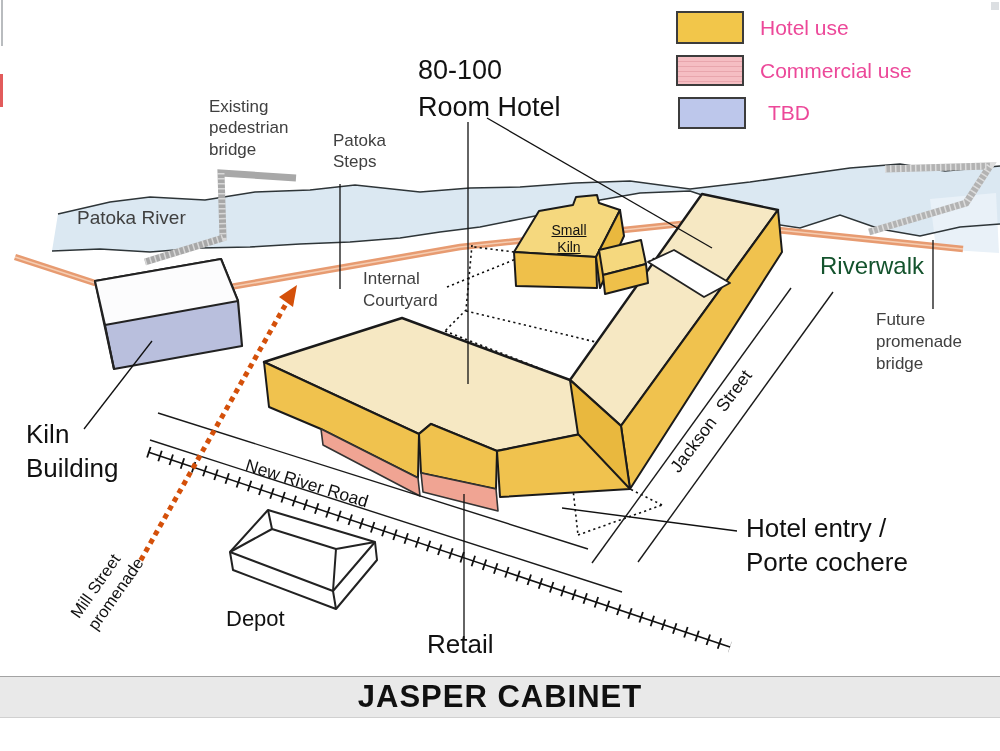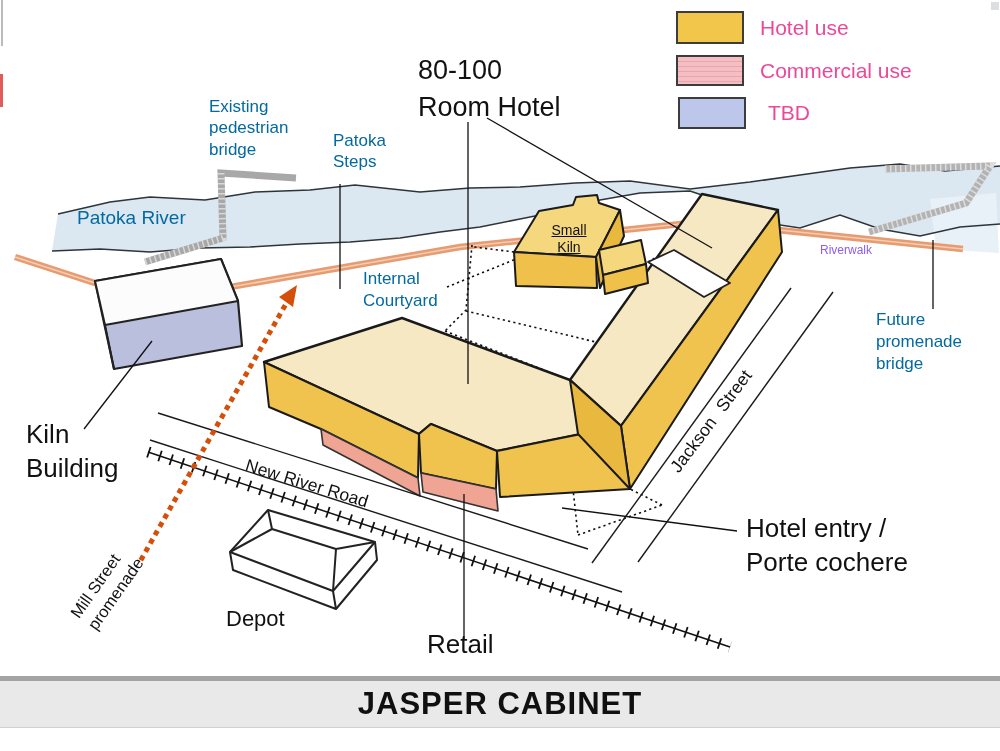--- a/index.html
+++ b/index.html
@@ -2,39 +2,39 @@
 <html><head>
 <meta charset="utf-8">
 <style>
   html,body{margin:0;padding:0;background:#ffffff;}
   #stage{
     position:relative;width:1000px;height:751px;background:#ffffff;
     overflow:hidden;font-family:"Liberation Sans",sans-serif;
   }
   #plan{position:absolute;left:0;top:0;}
   .lbl{position:absolute;white-space:pre-line;color:#111;line-height:1.25;}
-  .gray{color:#0369a1;}
+  .gray{color:#404040;}
   .big{font-size:26px;line-height:1.3;}
   .lbl-4b{
     font-size:122px;font-weight:bold;color:#e1e1e1;line-height:1;letter-spacing:-3px;
   }
   .rot{transform-origin:0 0;}
   
   .legend-swatch{position:absolute;width:68px;border:2px solid #3c3c3c;box-sizing:border-box;}
   .sw-hotel{background:#f2c64a;height:33px;left:676px;top:11px;}
   .sw-comm{background:repeating-linear-gradient(180deg,#f5bec3 0 4px,#e8a6ad 4px 5px);height:31px;left:676px;top:55px;}
   .sw-tbd{background:#bdc7eb;height:32px;left:678px;top:97px;}
   .legend-label{position:absolute;font-size:21px;color:#ec4899;}
   .ll-hotel{left:760px;top:16px;}
   .ll-comm{left:760px;top:59px;}
   .ll-tbd{left:768px;top:101px;}
   
   #title-bar{
-    position:absolute;left:0;top:676px;width:1000px;height:52px;
-    background:#e9e9e9;border-top:5px solid #a3a3a3;border-bottom:1px solid #d0d0d0;
+    position:absolute;left:0;top:676px;width:1000px;height:42px;
+    background:#e9e9e9;border-top:1px solid #a3a3a3;border-bottom:1px solid #d0d0d0;
     display:flex;align-items:center;justify-content:center;box-sizing:border-box;
   }
   #title-bar .title{font-size:31px;font-weight:bold;color:#101010;letter-spacing:1px;}
 </style>
 </head>
 <body>
 
 <div id="stage">
 
   <svg id="plan" width="1000" height="751" viewBox="0 0 1000 751">
@@ -152,21 +152,21 @@
 bridge</div>
   <div class="lbl gray" style="left:333px;top:130px;font-size:17px;">Patoka
 Steps</div>
   <div class="lbl big" style="left:418px;top:52px;font-size:27px;line-height:1.36;">80-100
 Room Hotel</div>
   <div class="lbl gray" style="left:77px;top:206px;font-size:19px;">Patoka River</div>
   <div class="lbl" style="left:543px;top:222px;font-size:14px;line-height:1.2;text-align:center;width:52px;text-decoration:underline;">Small
 Kiln</div>
   <div class="lbl gray" style="left:363px;top:268px;font-size:17px;line-height:1.3;">Internal
 Courtyard</div>
-  <div class="lbl" style="left:820px;top:243px;font-size:12px;color:#8b5cf6;">Riverwalk</div>
+  <div class="lbl" style="left:820px;top:251px;font-size:24px;color:#14532d;">Riverwalk</div>
   <div class="lbl gray" style="left:876px;top:309px;font-size:17px;line-height:1.3;">Future
 promenade
 bridge</div>
   <div class="lbl rot" style="left:666px;top:464px;font-size:17.5px;word-spacing:7px;transform:rotate(-53deg);">Jackson Street</div>
   <div class="lbl big" style="left:746px;top:511px;line-height:1.32;">Hotel entry /
 Porte cochere</div>
   <div class="lbl big" style="left:26px;top:418px;">Kiln
 Building</div>
   <div class="lbl rot" style="left:249px;top:455px;font-size:17.5px;transform:rotate(17deg);">New River Road</div>
   <div class="lbl rot" style="left:66px;top:610px;font-size:16.5px;transform:rotate(-55deg);">Mill Street

